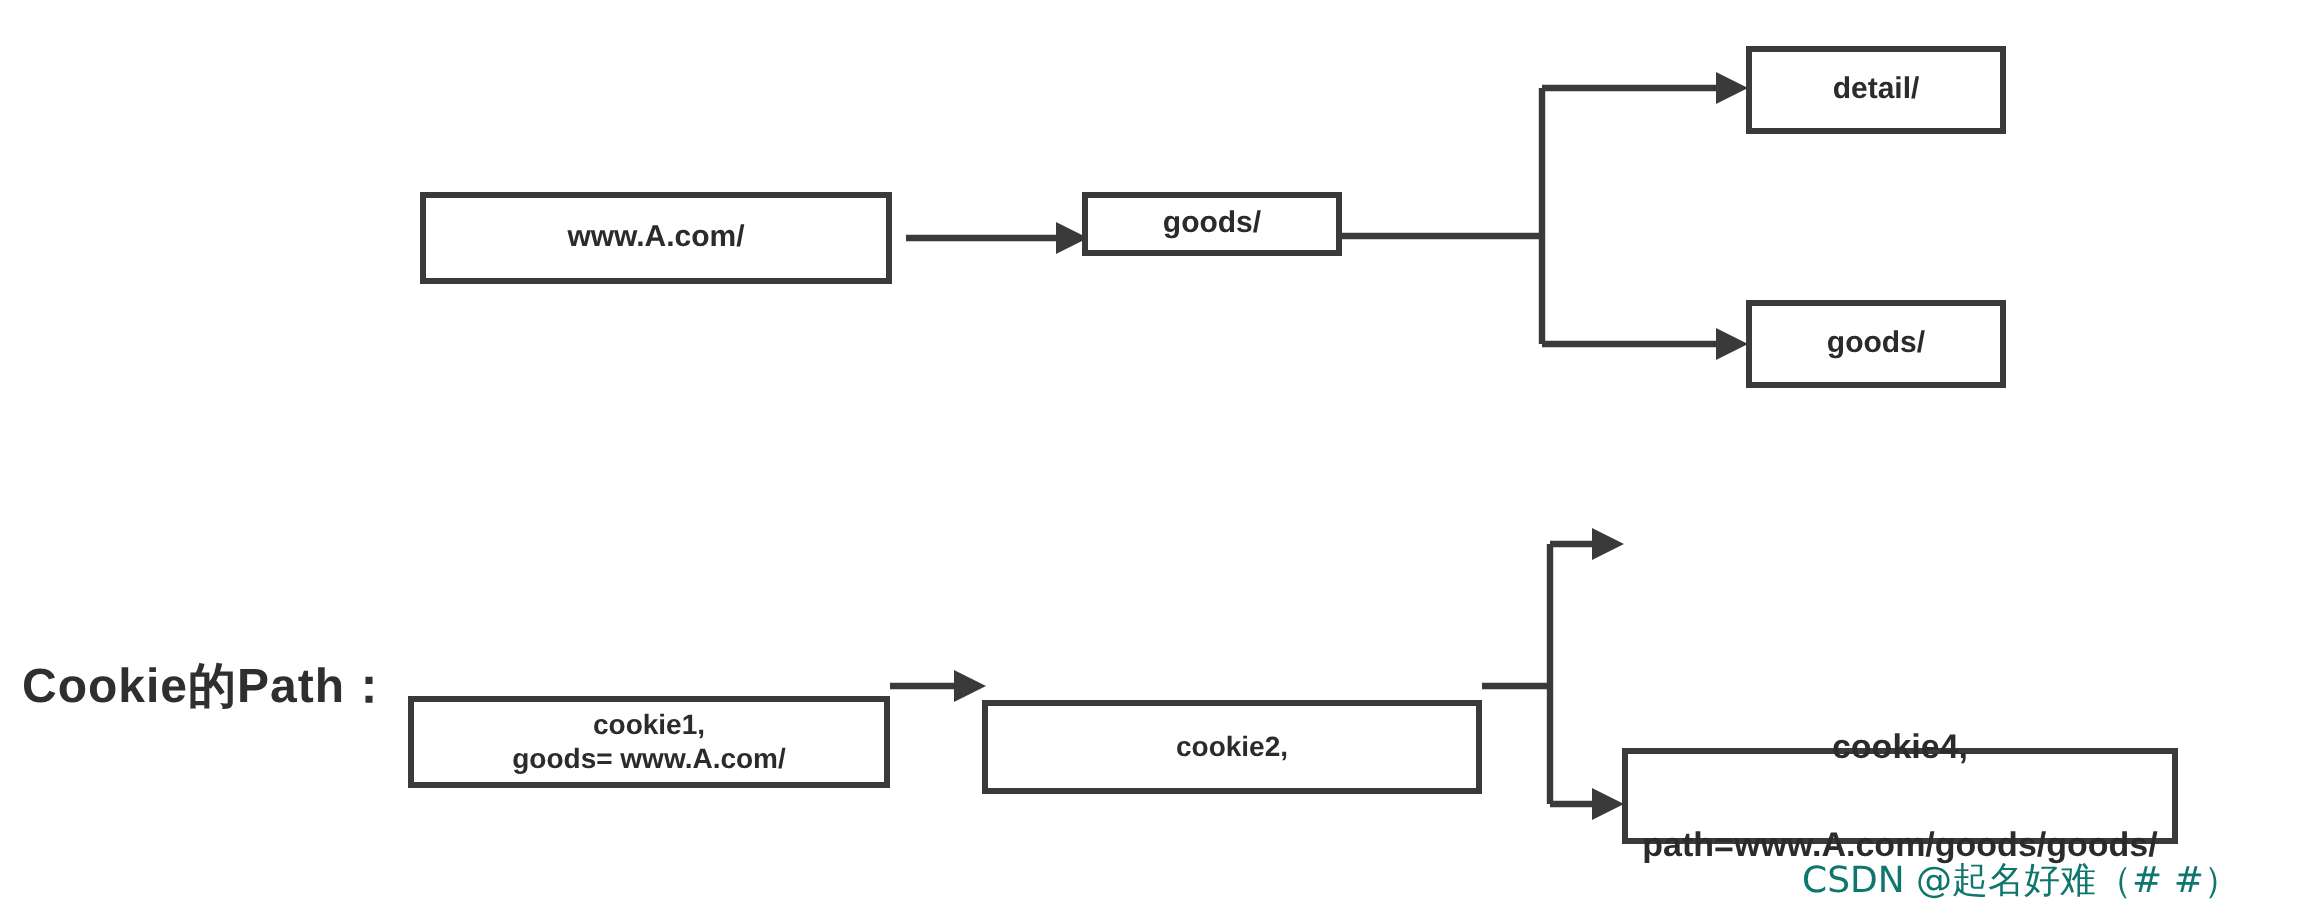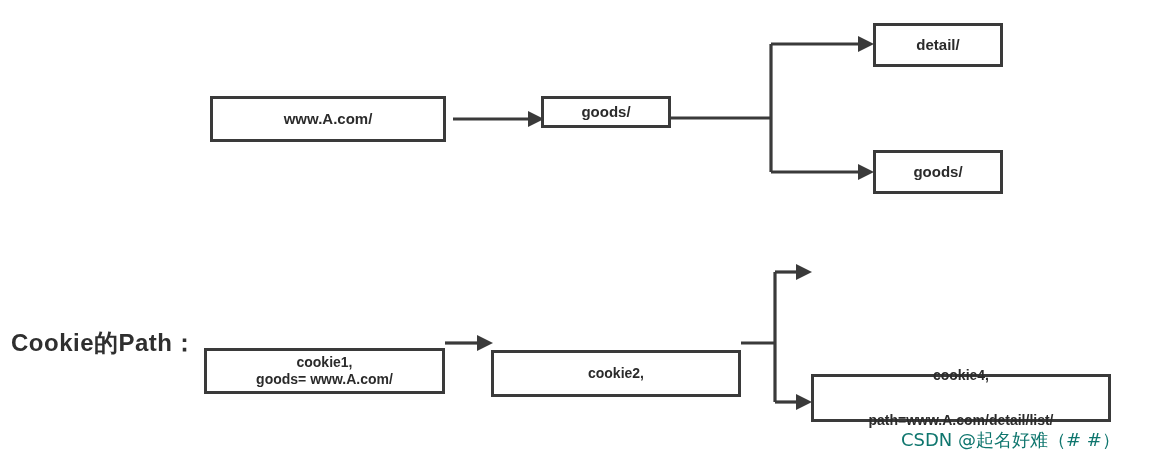--- a/index.html
+++ b/index.html
@@ -52,21 +52,21 @@
   }
   
   #node-root        { left: 210px; top: 96px;  width: 236px; height: 46px; font-size: 15px; }
   #node-goods       { left: 541px; top: 96px;  width: 130px; height: 32px; font-size: 15px; }
   #node-detail      { left: 873px; top: 23px;  width: 130px; height: 44px; font-size: 15px; }
   #node-list        { left: 873px; top: 150px; width: 130px; height: 44px; font-size: 15px; }
   
   #node-cookie1     { left: 204px; top: 320px; width: 241px; height: 46px; font-size: 14px; margin-top: 28px; }
   #node-cookie2     { left: 491px; top: 320px; width: 250px; height: 47px; font-size: 14px; margin-top: 30px; }
   #node-cookie3     { left: 811px; top: 248px; width: 300px; height: 48px; font-size: 14px; }
-  #node-cookie4     { left: 811px; top: 374px; width: 300px; height: 48px; font-size: 14px; gap: 28px; }
+  #node-cookie4     { left: 811px; top: 374px; width: 278px; height: 48px; font-size: 17px; gap: 28px; }
 
   svg.connectors {
     position: absolute;
     left: 0;
     top: 0;
     width: 1156px;
     height: 454px;
     pointer-events: none;
   }
   svg.connectors path,
@@ -147,18 +147,18 @@
     <span class="line">goods= www.A.com/</span>
   </div>
 
   <div class="node" id="node-cookie2">
     <span class="line">cookie2,</span>
   </div>
 
 
   <div class="node" id="node-cookie4">
     <span class="line">cookie4,</span>
-    <span class="line">path=www.A.com/detail/list/</span>
+    <span class="line">path=www.A.com/goods/goods/</span>
   </div>
 
   <div id="watermark">CSDN @起名好难（# #）</div>
 
 </div>
 
 </body></html>

